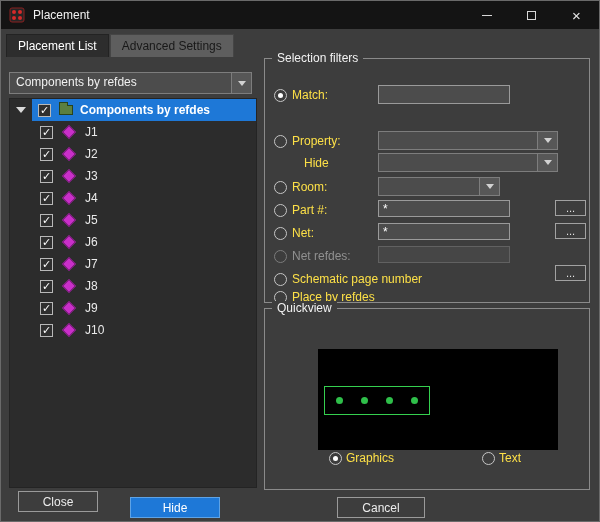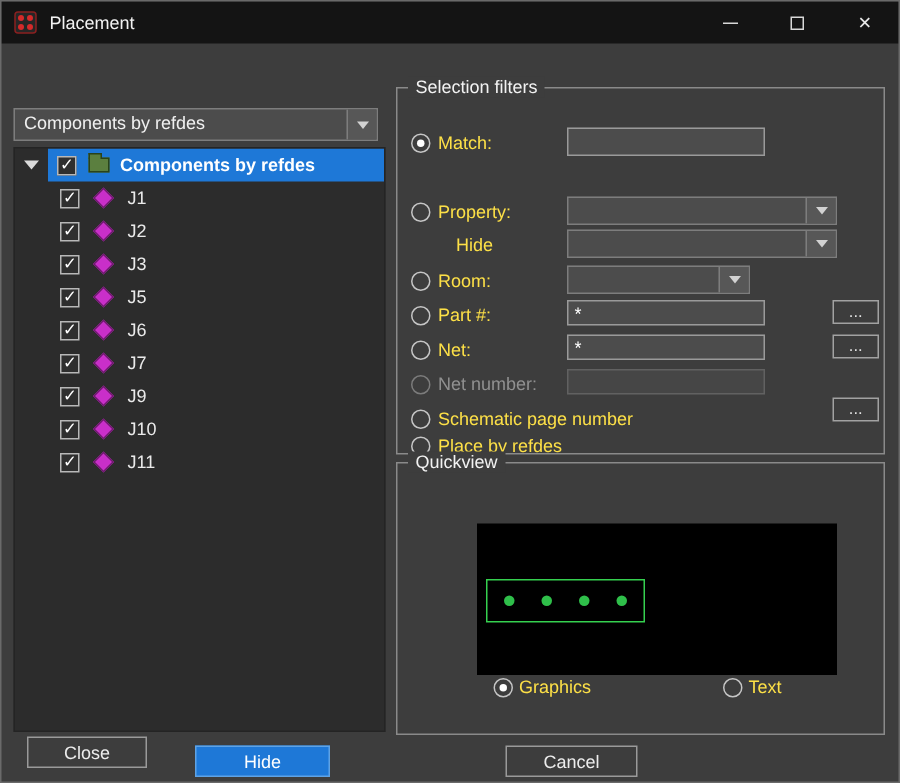--- a/index.html
+++ b/index.html
@@ -174,20 +174,24 @@
       </div>
       <div class="win-btn">
         <span class="max-glyph"></span>
       </div>
       <div class="win-btn">
         <span class="close-glyph">×</span>
       </div>
     </div>
   </div>
 
+  <div class="tabs">
+    <div class="tab active">Placement List</div>
+    <div class="tab">Advanced Settings</div>
+  </div>
 
   <div class="combo list-mode">
     <span class="combo-text">Components by refdes</span>
     <span class="combo-arrow">
         <i class="tri-down"></i>
       </span>
   </div>
 
   <div class="tree">
     <div class="tree-root-row">
@@ -209,46 +213,51 @@
       <span class="tree-label">J2</span>
     </div>
     <div class="tree-row">
       <span class="checkbox checked"></span>
       <span class="diamond-icon"></span>
       <span class="tree-label">J3</span>
     </div>
     <div class="tree-row">
       <span class="checkbox checked"></span>
       <span class="diamond-icon"></span>
+      <span class="tree-label">J4</span>
+    </div>
+    <div class="tree-row">
+      <span class="checkbox checked"></span>
+      <span class="diamond-icon"></span>
       <span class="tree-label">J5</span>
     </div>
     <div class="tree-row">
       <span class="checkbox checked"></span>
       <span class="diamond-icon"></span>
       <span class="tree-label">J6</span>
     </div>
     <div class="tree-row">
       <span class="checkbox checked"></span>
       <span class="diamond-icon"></span>
       <span class="tree-label">J7</span>
     </div>
     <div class="tree-row">
       <span class="checkbox checked"></span>
       <span class="diamond-icon"></span>
+      <span class="tree-label">J8</span>
+    </div>
+    <div class="tree-row">
+      <span class="checkbox checked"></span>
+      <span class="diamond-icon"></span>
       <span class="tree-label">J9</span>
     </div>
     <div class="tree-row">
       <span class="checkbox checked"></span>
       <span class="diamond-icon"></span>
       <span class="tree-label">J10</span>
-    </div>
-    <div class="tree-row">
-      <span class="checkbox checked"></span>
-      <span class="diamond-icon"></span>
-      <span class="tree-label">J11</span>
     </div>
   </div>
 
   <div class="groupbox sel-filters">
     <span class="group-title">Selection filters</span>
 
     <span class="radio selected" style="left:9px; top:30px"></span>
     <span class="flabel" style="left:27px; top:29px">Match:</span>
     <input class="tfield" style="left: 113px; top: 26px; width: 132px; height: 19px;" value="">
 
@@ -279,21 +288,21 @@
     <span class="flabel" style="left:27px; top:144px">Part #:</span>
     <input class="tfield" style="left: 113px; top: 141px; width: 132px; height: 17px;" value="*">
     <button class="browse-btn" style="left:290px; top:141px; width:31px; height:16px">...</button>
 
     <span class="radio" style="left:9px; top:168px"></span>
     <span class="flabel" style="left:27px; top:167px">Net:</span>
     <input class="tfield" style="left: 113px; top: 164px; width: 132px; height: 17px;" value="*">
     <button class="browse-btn" style="left:290px; top:164px; width:31px; height:16px">...</button>
 
     <span class="radio disabled" style="left:9px; top:191px"></span>
-    <span class="flabel disabled" style="left:27px; top:190px">Net number:</span>
+    <span class="flabel disabled" style="left:27px; top:190px">Net refdes:</span>
     <input class="tfield disabled" style="left: 113px; top: 187px; width: 132px; height: 17px;" value="">
 
     <span class="radio" style="left:9px; top:214px"></span>
     <span class="flabel" style="left:27px; top:213px">Schematic page number</span>
     <button class="browse-btn" style="left:290px; top:206px; width:31px; height:16px">...</button>
 
     <span class="radio" style="left:9px; top:232px"></span>
     <span class="flabel" style="left:27px; top:231px">Place by refdes</span>
   </div>
 

